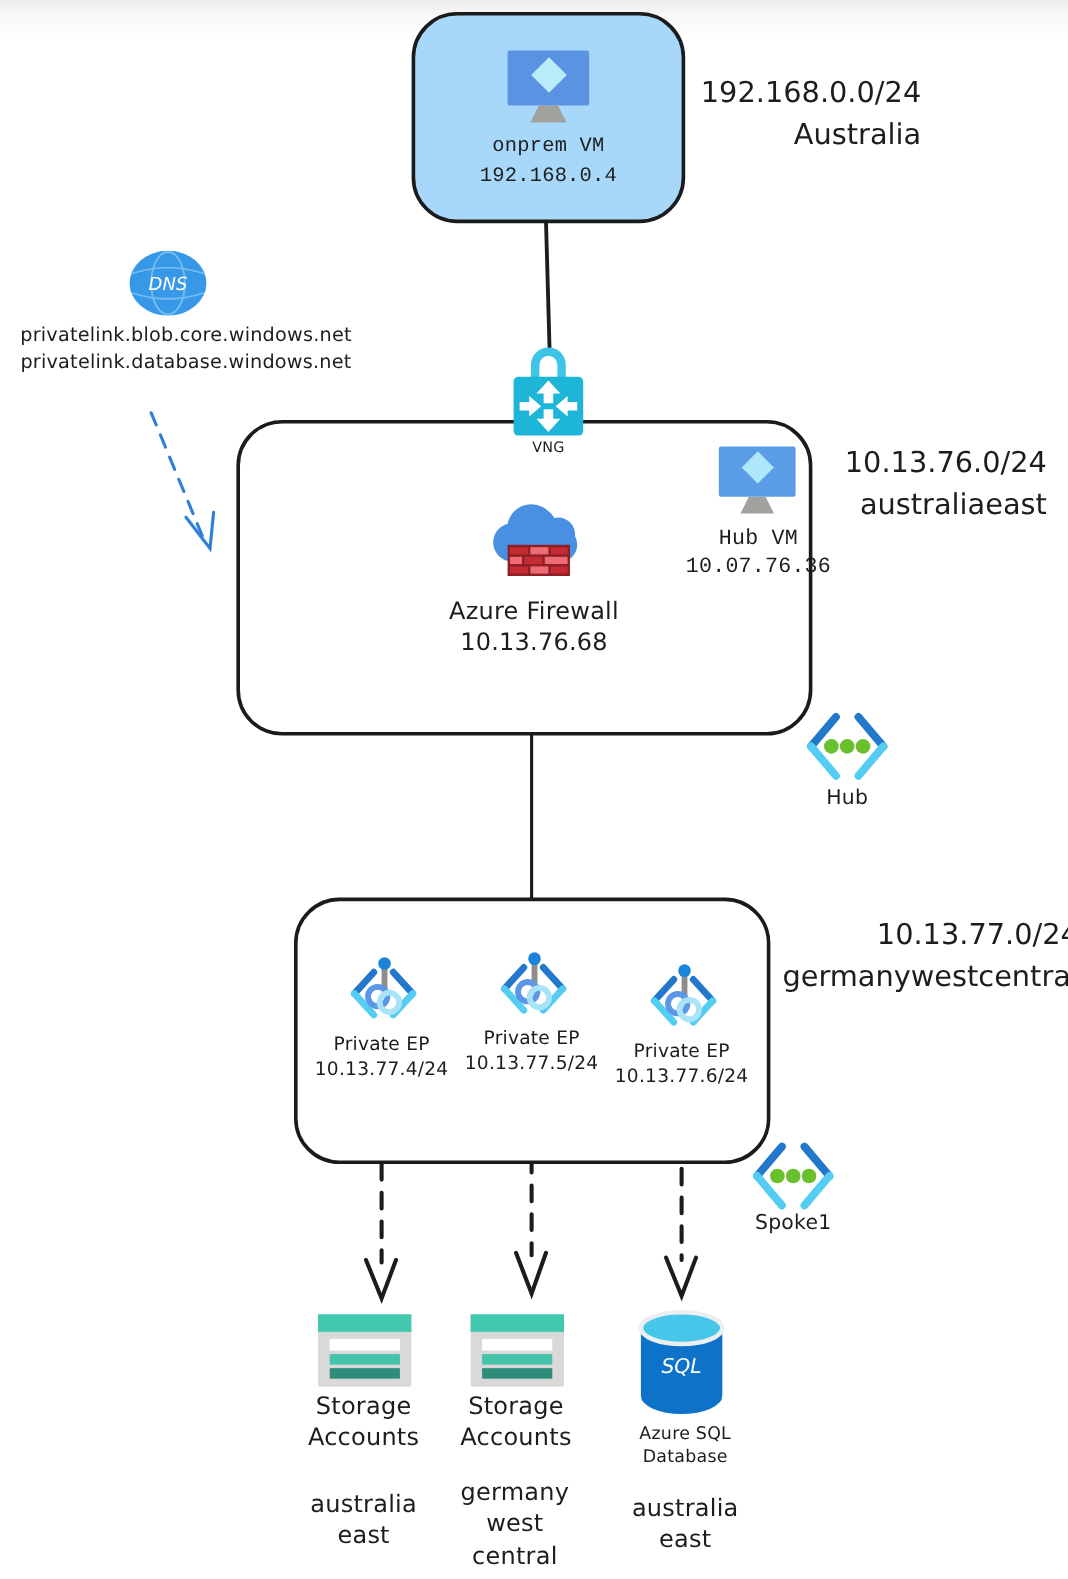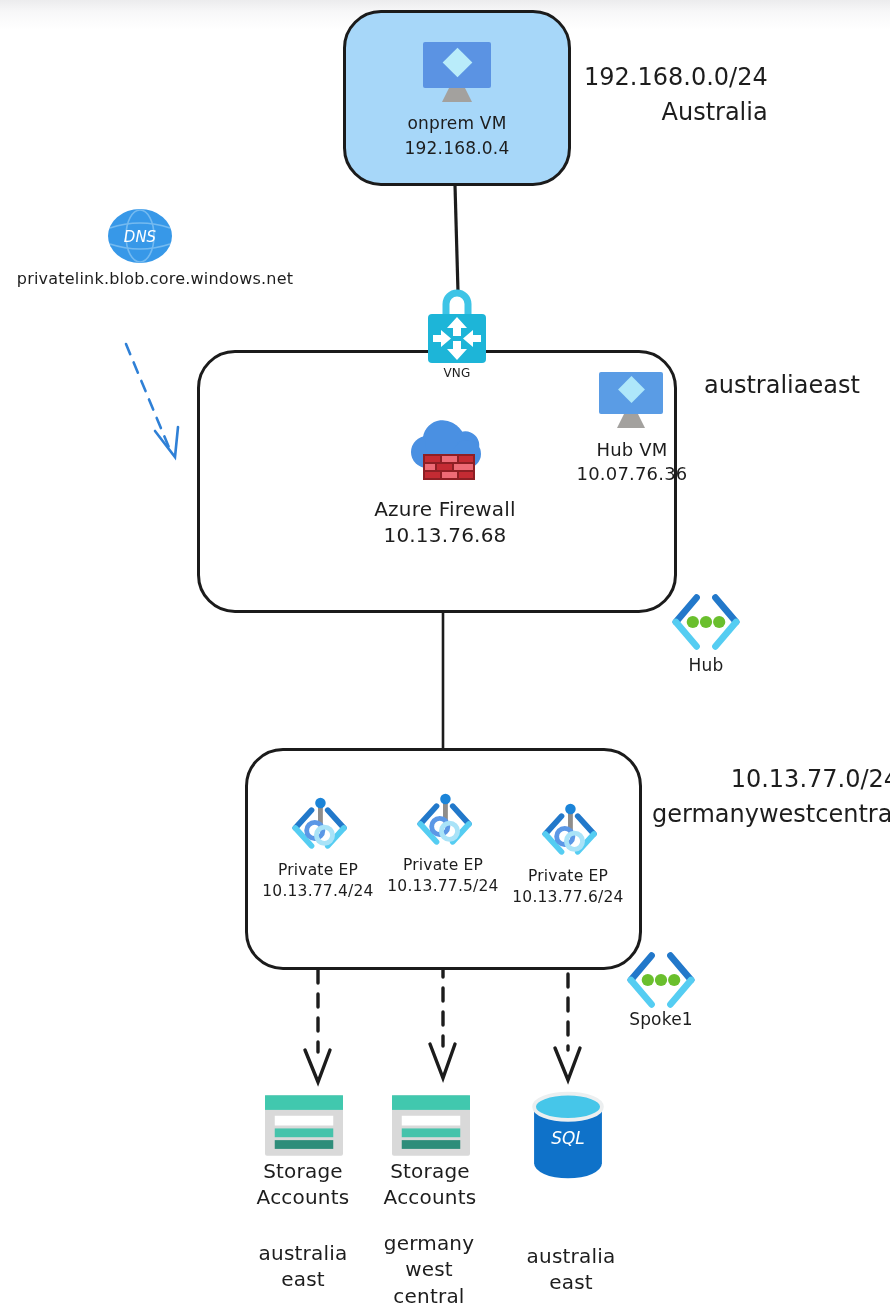--- a/index.html
+++ b/index.html
@@ -6,21 +6,21 @@
   body{font-family:"DejaVu Sans","Liberation Sans",sans-serif;color:#1d1d1d;}
   #canvas{position:relative;width:890px;height:1316px;overflow:hidden;background:#ffffff;}
   .top-shade{position:absolute;left:0;top:0;width:890px;height:30px;
     background:linear-gradient(180deg,#e7e7e9 0%,#f6f6f7 40%,#ffffff 100%);opacity:.8;}
   .abs{position:absolute;}
   .txt{text-align:center;line-height:1.32;letter-spacing:.2px;white-space:pre-line;}
   .big{font-size:24px;text-align:right;line-height:1.45;}
   .node-box{border:3px solid #1b1b1b;border-radius:38px;background:#ffffff;box-sizing:border-box;}
   .onprem-box{background:#a7d7f9;}
   .small{font-size:15.5px;}
-  .nodelabel{font-size:17px;}
+  .nodelabel{font-size:17px;font-family:Liberation Mono, monospace;}
   svg{display:block;}
   .underlay{pointer-events:none;}
 </style>
 </head>
 <body>
 
 <div id="canvas">
   <div class="top-shade"></div>
 
   <svg class="abs underlay" style="left:0;top:0" width="890" height="1316" viewBox="0 0 890 1316">
@@ -55,20 +55,21 @@
 
   <svg class="abs" style="left:107px;top:208px" width="66" height="56" viewBox="0 0 66 56">
     <ellipse cx="33" cy="28" rx="32" ry="27" fill="#3798e8"></ellipse>
     <g stroke="#7fc0f2" stroke-width="1.6" fill="none" opacity=".85">
       <ellipse cx="33" cy="28" rx="14" ry="26"></ellipse>
       <path d="M3 20 Q33 10 63 20 M3 36 Q33 46 63 36"></path>
     </g>
     <text x="33" y="34" text-anchor="middle" font-size="15" fill="#ffffff" font-style="italic">DNS</text>
   </svg>
   <div class="abs txt" style="left:5px;top:268px;width:300px;font-size:16px;">privatelink.blob.core.windows.net</div>
+  <div class="abs txt" style="left:5px;top:291px;width:300px;font-size:16px;">privatelink.database.windows.net</div>
 
   <div class="abs node-box" style="left:197px;top:350px;width:480px;height:263px;"></div>
 
   <svg class="abs" style="left:424px;top:281px" width="66" height="86" viewBox="0 0 66 86">
     <path d="M22 38 V23 a11 11 0 0 1 22 0 V38" stroke="#3ec4e6" stroke-width="7" fill="none" stroke-linecap="round"></path>
     <rect x="4" y="33" width="58" height="49" rx="4" fill="#1db5d8"></rect>
     <g fill="#ffffff">
       <polygon points="33,36 43,47 37,47 37,55 29,55 29,47 23,47"></polygon>
       <polygon points="33,79 43,68 37,68 37,60 29,60 29,68 23,68"></polygon>
       <polygon points="27,57.5 17,49 17,54 9,54 9,61 17,61 17,66"></polygon>
@@ -100,20 +101,21 @@
 
   <svg class="abs" style="left:595px;top:370px" width="74" height="62" viewBox="0 0 74 62">
     <rect x="4" y="2" width="64" height="42" rx="2" fill="#5a9ce5"></rect>
     <rect x="27" y="10" width="19" height="19" transform="rotate(45 36.5 19.5)" fill="#aee7fa"></rect>
     <path d="M29 44 h14 l7 14 h-28 z" fill="#a3a19e"></path>
   </svg>
   <div class="abs txt nodelabel" style="left:572px;top:438px;width:120px;font-size:18px;">Hub VM</div>
   <div class="abs txt nodelabel" style="left:562px;top:462px;width:140px;font-size:18px;">10.07.76.36</div>
 
   <div class="abs big" style="left:704px;top:368px;">
+    <div>10.13.76.0/24</div>
     <div>australiaeast</div>
   </div>
 
   <svg class="abs" style="left:666px;top:590px" width="80" height="64" viewBox="0 0 84 68">
     <g stroke-width="7" fill="none" stroke-linecap="round">
       <path d="M32 8 L10 34" stroke="#2278ca"></path>
       <path d="M10 34 L32 60" stroke="#55cdf2"></path>
       <path d="M52 8 L74 34" stroke="#2278ca"></path>
       <path d="M74 34 L52 60" stroke="#55cdf2"></path>
     </g>
@@ -206,17 +208,18 @@
     <rect x="10" y="46" width="60" height="9" fill="#2e8d7a"></rect>
   </svg>
   <svg class="abs" style="left:528px;top:1086px" width="80" height="98" viewBox="0 0 84 104">
     <path d="M6 22 v60 a36 16 0 0 0 72 0 V22 Z" fill="#0f72c9"></path>
     <ellipse cx="42" cy="22" rx="36" ry="14" fill="#46c6e9" stroke="#eceff0" stroke-width="4"></ellipse>
     <text x="42" y="62" text-anchor="middle" font-size="18" font-style="italic" fill="#ffffff">SQL</text>
   </svg>
 
   <div class="abs txt" style="left:251px;top:1158px;width:104px;font-size:20px;">Storage Accounts</div>
   <div class="abs txt" style="left:378px;top:1158px;width:104px;font-size:20px;">Storage Accounts</div>
+  <div class="abs txt" style="left:496px;top:1186px;width:150px;font-size:14.5px;">Azure SQL Database</div>
 
   <div class="abs txt" style="left:253px;top:1240px;width:100px;font-size:20px;">australia east</div>
   <div class="abs txt" style="left:379px;top:1230px;width:100px;font-size:20px;">germany west central</div>
   <div class="abs txt" style="left:521px;top:1243px;width:100px;font-size:20px;">australia east</div>
 </div>
 
 </body></html>

